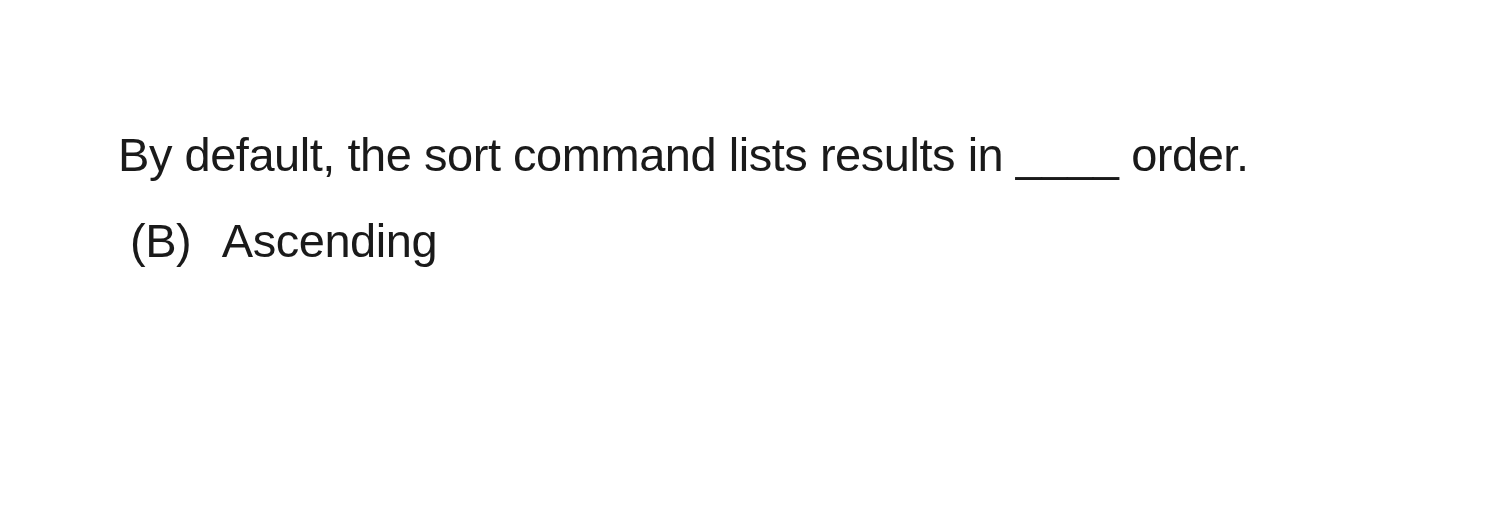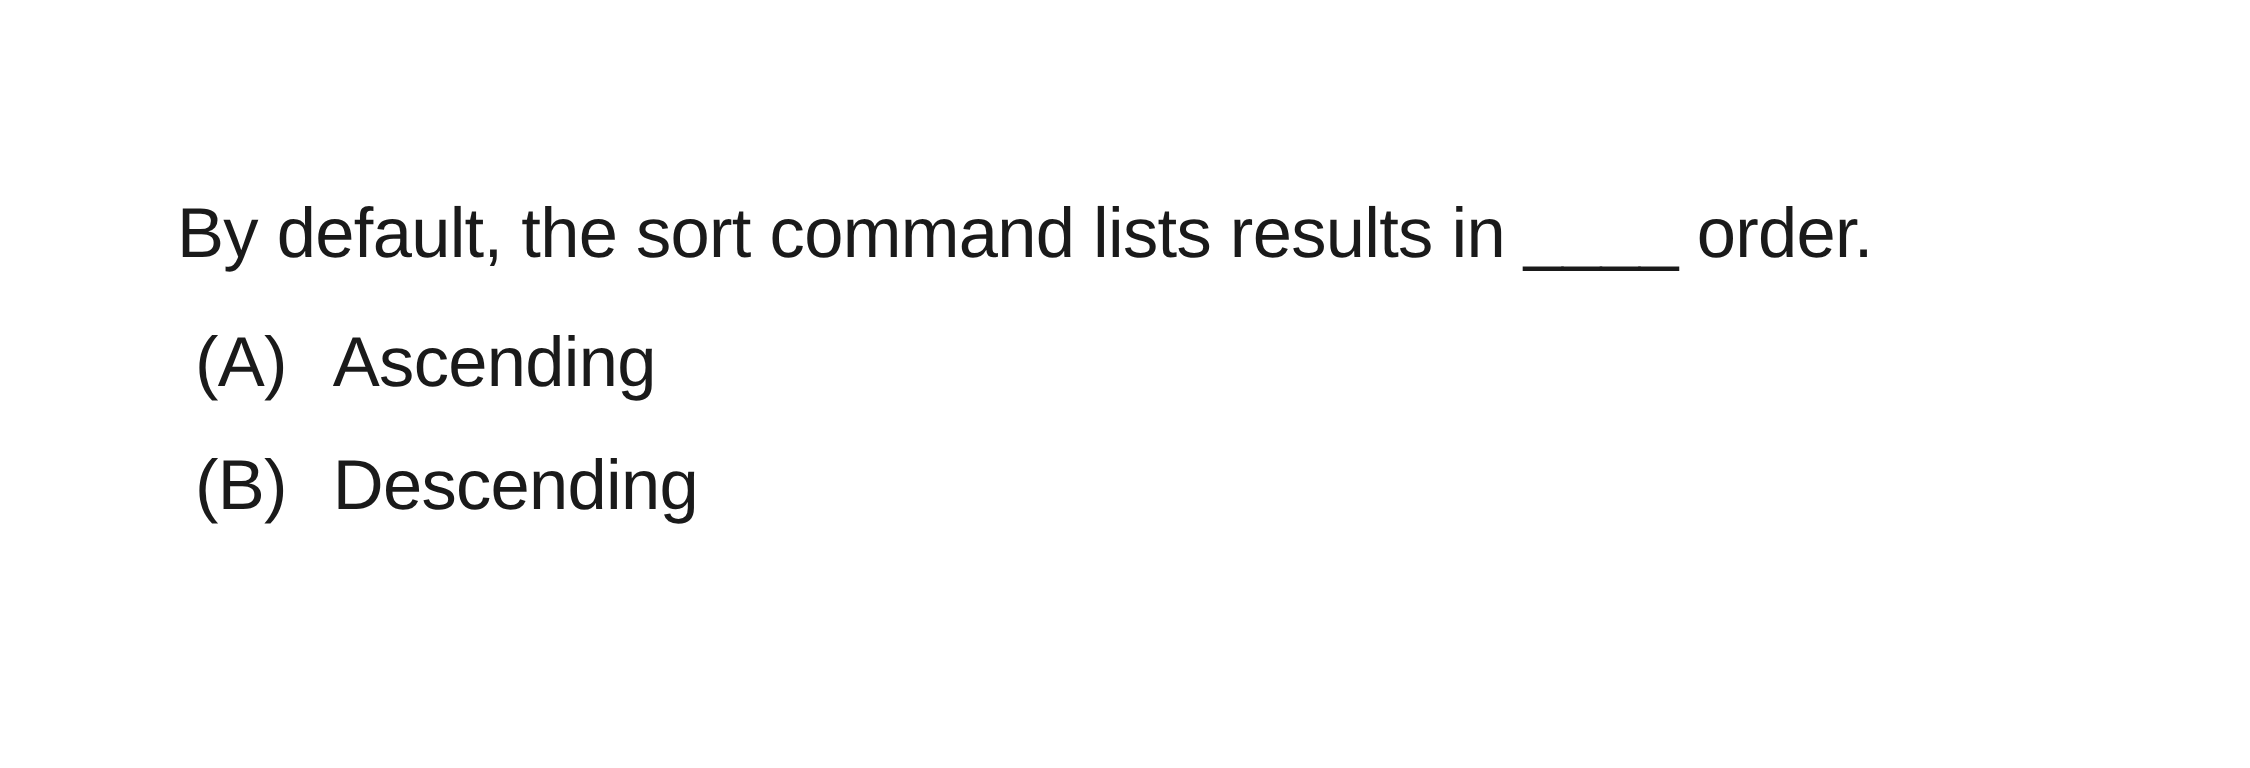--- a/index.html
+++ b/index.html
@@ -39,20 +39,16 @@
       display: inline;
       margin-left: 6px;
     }
   </style>
 </head>
 <body>
 
 <div class="question-container">
   <div class="question-text">By default, the sort command lists results in ____ order.</div>
   <div class="option">
-    <span class="option-label">(A)</span>
+    <span class="option-label">(B)</span>
     <span class="option-text">Ascending</span>
-  </div>
-  <div class="option">
-    <span class="option-label">(B)</span>
-    <span class="option-text">Descending</span>
   </div>
 </div>
 
 </body></html>

